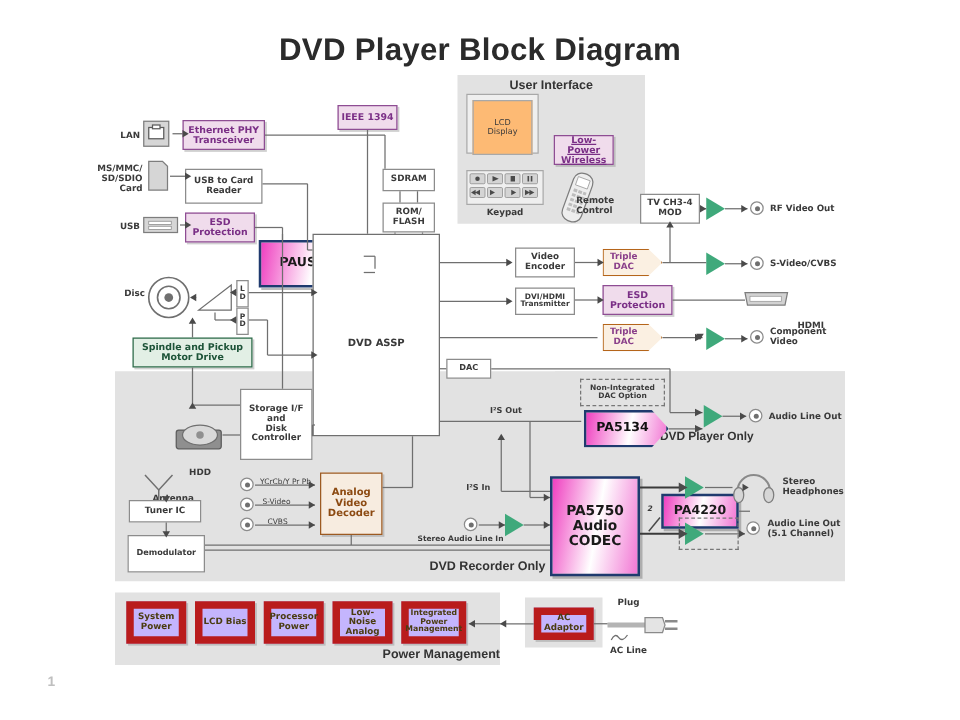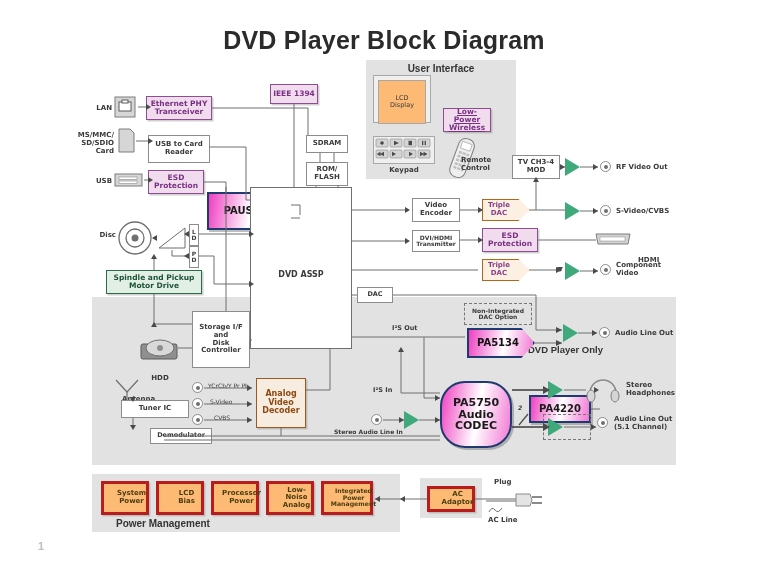--- a/index.html
+++ b/index.html
@@ -55,24 +55,23 @@
 
   
   .brownbox {
     background:#f7ece0; border:1.5px solid #9c5a22;
     color:#8c4a12; font-size:8px; font-weight:bold;
     box-shadow:1.5px 1.5px 0 rgba(120,120,120,.35);
   }
 
   
   .goldbox {
-    background:#fdba74; border:3px solid #b91c1c;
+    background:#c4b5fd; border:6px solid #b91c1c;
     color:#4a3c11; font-size:7px; font-weight:bold;
     box-shadow:1.5px 1.5px 0 rgba(120,120,120,.35);
-    padding-left:13px;
   }
 
   
   .part {
     background:linear-gradient(100deg,#ef3fc0 0%,#ffffff 52%,#f277d4 100%);
     border:2.5px solid #1f3a6e;
     color:#1a1a1a; font-weight:bold;
     box-shadow:2px 2px 0 rgba(110,110,110,.45);
   }
 
@@ -138,23 +137,24 @@
   <div class="abs panel" style="left:366px; top:60px; width:150px; height:119px;"></div>
   <div class="abs panel-label" style="left:366px; top:63px; width:150px; text-align:center;">User Interface</div>
 
   <div class="abs panel" style="left:444px; top:298px; width:232px; height:68px;"></div>
   <div class="abs panel-label" style="left:528px; top:345px; width:120px; text-align:left; font-size:9.5px;">DVD Player Only</div>
 
   <div class="abs panel" style="left:92px; top:297px; width:584px; height:168px;"></div>
 
   <div class="abs panel" style="left:444px; top:297px; width:232px; height:69px;"></div>
   <div class="abs panel-label" style="left:528px; top:344px; width:130px; text-align:left; font-size:9.5px;">DVD Player Only</div>
+  <div class="abs panel-label" style="left:300px; top:448px; width:180px; text-align:center; font-size:10px;">DVD Recorder Only</div>
 
   <div class="abs panel" style="left:92px; top:474px; width:308px; height:58px;"></div>
-  <div class="abs panel-label" style="left:92px; top:518px; width:308px; text-align:left; font-size:10px;margin-left:24px;">Power Management</div>
+  <div class="abs panel-label" style="left:92px; top:518px; width:308px; text-align:right; font-size:10px;">Power Management</div>
 
   <div class="abs panel" style="left:420px; top:478px; width:62px; height:40px;"></div>
 
   <div class="abs lbl" style="left:88px; top:104px; width:24px; text-align:right;">LAN</div>
   <svg class="abs" style="left:114px; top:95px;" width="24" height="24">
     <rect x="1" y="2" width="20" height="20" fill="#d6d6d6" stroke="#7d7d7d"></rect>
     <rect x="5" y="7" width="12" height="9" fill="#fff" stroke="#5b5b5b"></rect>
     <rect x="8" y="5" width="6" height="3" fill="#fff" stroke="#5b5b5b"></rect>
   </svg>
 
@@ -327,39 +327,39 @@
   <div class="abs lbl" style="left:616px; top:261px; white-space:pre-line;">Component
 Video</div>
 
   <div class="abs box dashbox" style="left:464px; top:303px; width:68px; height:22px; white-space:pre-line; font-size:6px; color:#3a3a3a; font-weight:bold;">Non-Integrated
 DAC Option</div>
   <div class="abs box penta-part" style="left:467px; top:328px; width:68px; height:30px; justify-content:flex-start; padding-left:8px;">PA5134</div>
   <div class="abs amp" style="left:563px; top:324px;"></div>
   <div class="abs jack" style="left:599px; top:327px;"></div>
   <div class="abs lbl" style="left:615px; top:329px;">Audio Line Out</div>
 
-  <div class="abs box plain" style="left:121px; top:400px; width:68px; height:18px;">Tuner IC</div>
-  <div class="abs box plain" style="left:102px; top:428px; width:62px; height:16px; font-size:6.5px;margin-left:48px;">Demodulator</div>
+  <div class="abs box plain" style="left:103px; top:400px; width:58px; height:18px;">Tuner IC</div>
+  <div class="abs box plain" style="left:102px; top:428px; width:62px; height:30px; font-size:6.5px;">Demodulator</div>
 
   <div class="abs jack" style="left:192px; top:382px;"></div>
   <div class="abs lbl plainw" style="left:208px; top:383px; font-size:6px;">YCrCb/Y Pr Pb</div>
   <div class="abs jack" style="left:192px; top:398px;"></div>
   <div class="abs lbl plainw" style="left:210px; top:399px; font-size:6px;">S-Video</div>
   <div class="abs jack" style="left:192px; top:414px;"></div>
   <div class="abs lbl plainw" style="left:214px; top:415px; font-size:6px;">CVBS</div>
 
   <div class="abs box brownbox" style="left:256px; top:378px; width:50px; height:50px; white-space:pre-line; flex-direction:column;">Analog
 Video
 Decoder</div>
 
   <div class="abs jack" style="left:371px; top:414px;"></div>
   <div class="abs lbl" style="left:334px; top:429px; font-size:6px;">Stereo Audio Line In</div>
   <div class="abs amp" style="left:404px; top:411px;"></div>
 
-  <div class="abs box part" style="left:440px; top:381px; width:72px; height:67px; font-size:11px; white-space:pre-line; flex-direction:column;border-radius:25px;">PA5750
+  <div class="abs box part" style="left:440px; top:381px; width:72px; height:80px; font-size:11px; white-space:pre-line; flex-direction:column;">PA5750
 Audio
 CODEC</div>
 
   <div class="abs box part" style="left:529px; top:395px; width:62px; height:28px; font-size:10px;">PA4220</div>
 
   <div class="abs amp" style="left:548px; top:381px;"></div>
   <div class="abs amp" style="left:548px; top:418px;"></div>
   <div class="abs dashbox" style="left:543px; top:414px; width:48px; height:26px;"></div>
 
   <svg class="abs" style="left:586px; top:377px;" width="34" height="28">

